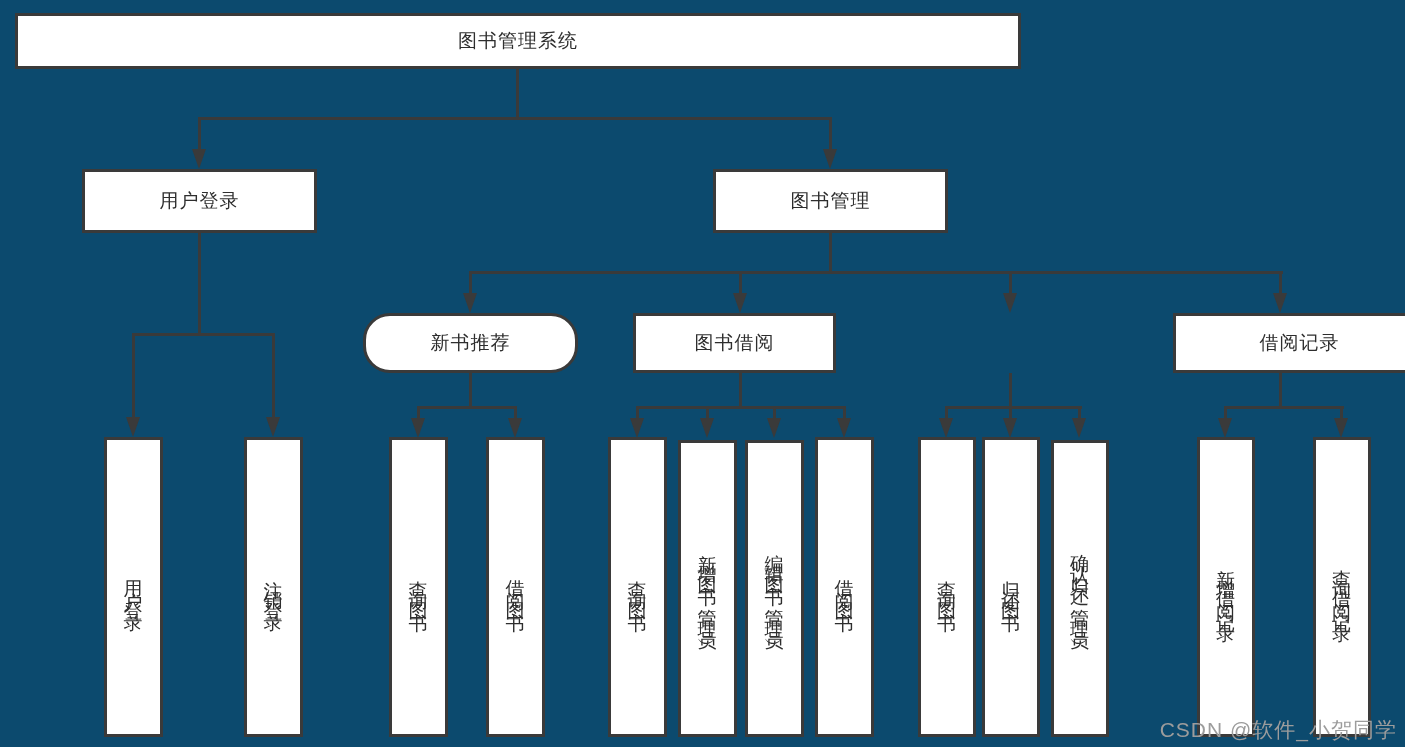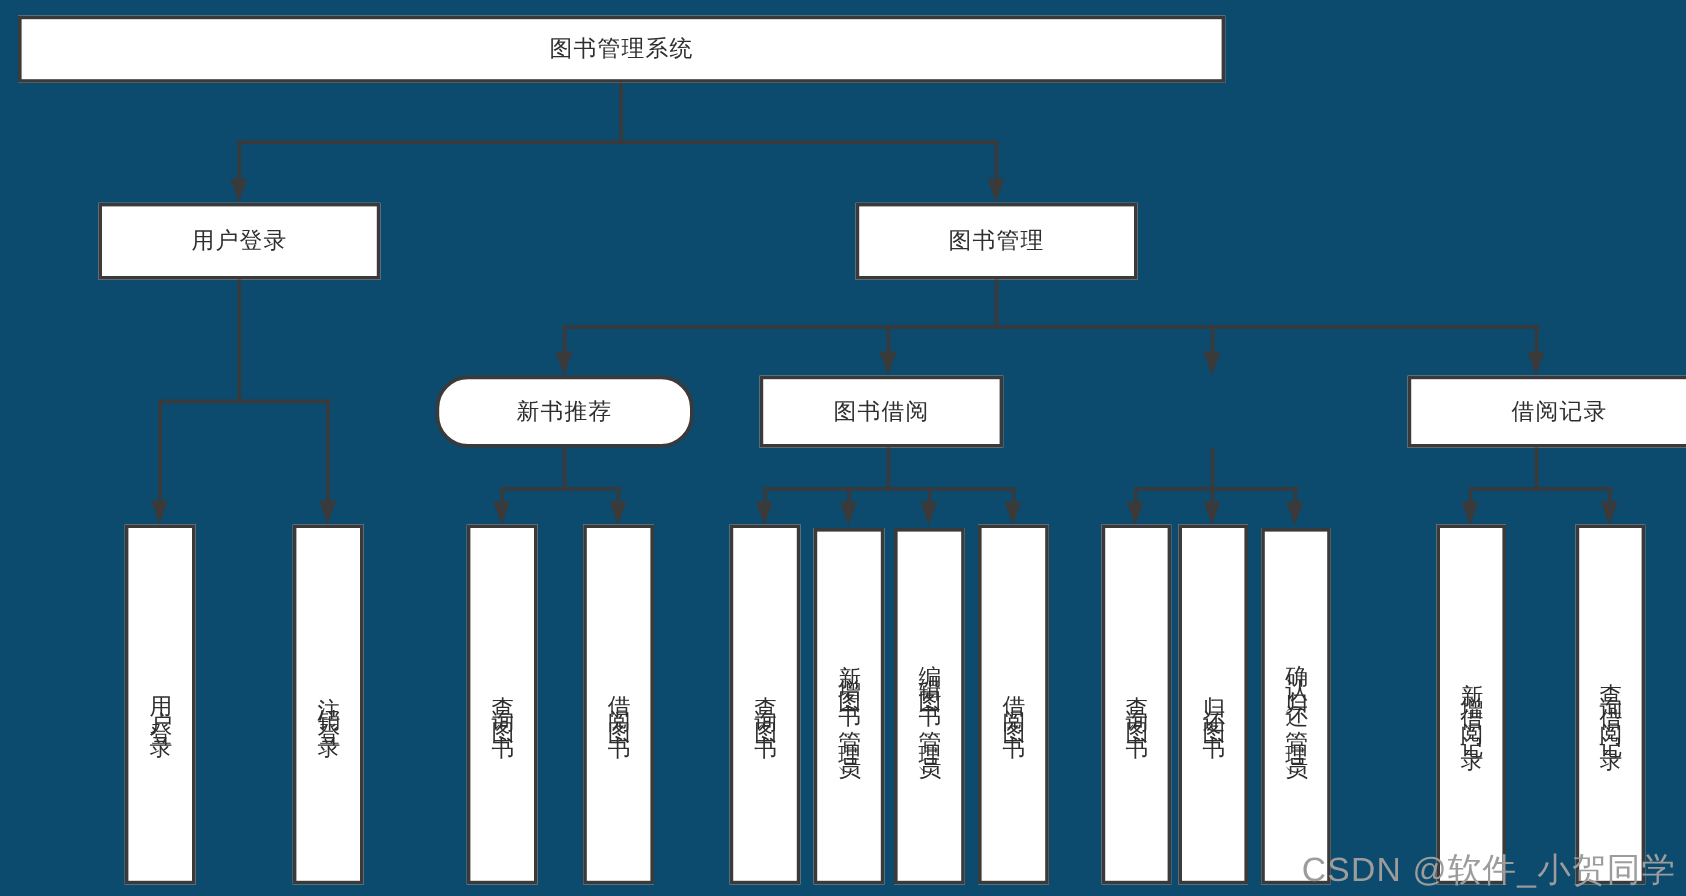--- a/index.html
+++ b/index.html
@@ -18,21 +18,21 @@
   }
   .hline,.vline{position:absolute;background:#3a3a3a;}
   .hline{height:3px;}
   .vline{width:3px;}
   .arrow{
     position:absolute;width:0;height:0;
     border-left:7px solid transparent;border-right:7px solid transparent;
     border-top:20px solid #3a3a3a;
   }
   #watermark{
-    position:absolute;right:8px;bottom:3px;font-size:28px;color:#9c9c9c;
+    position:absolute;right:8px;bottom:3px;font-size:21px;color:#9c9c9c;
     letter-spacing:1px;z-index:5;
   }
 </style>
 </head>
 <body>
 
 <div id="canvas">
 
   <div class="node" style="left:15px;top:13px;width:1006px;height:56px;">
     <span>图书管理系统</span>

